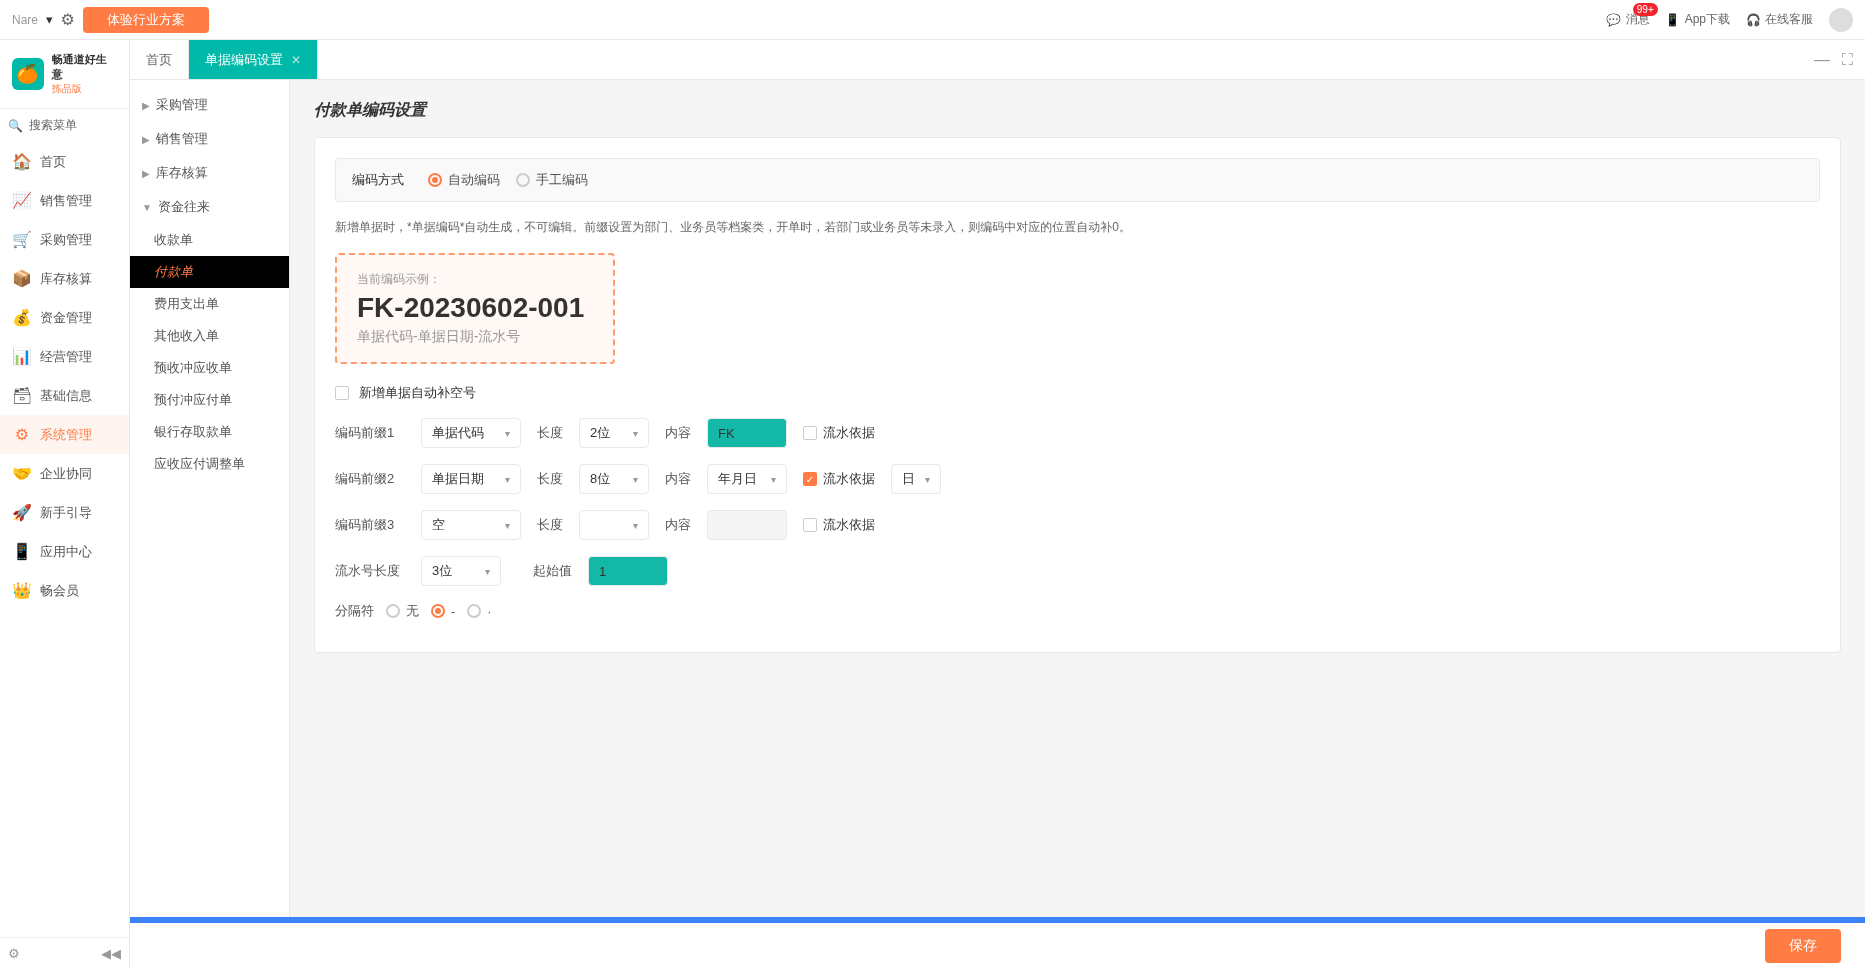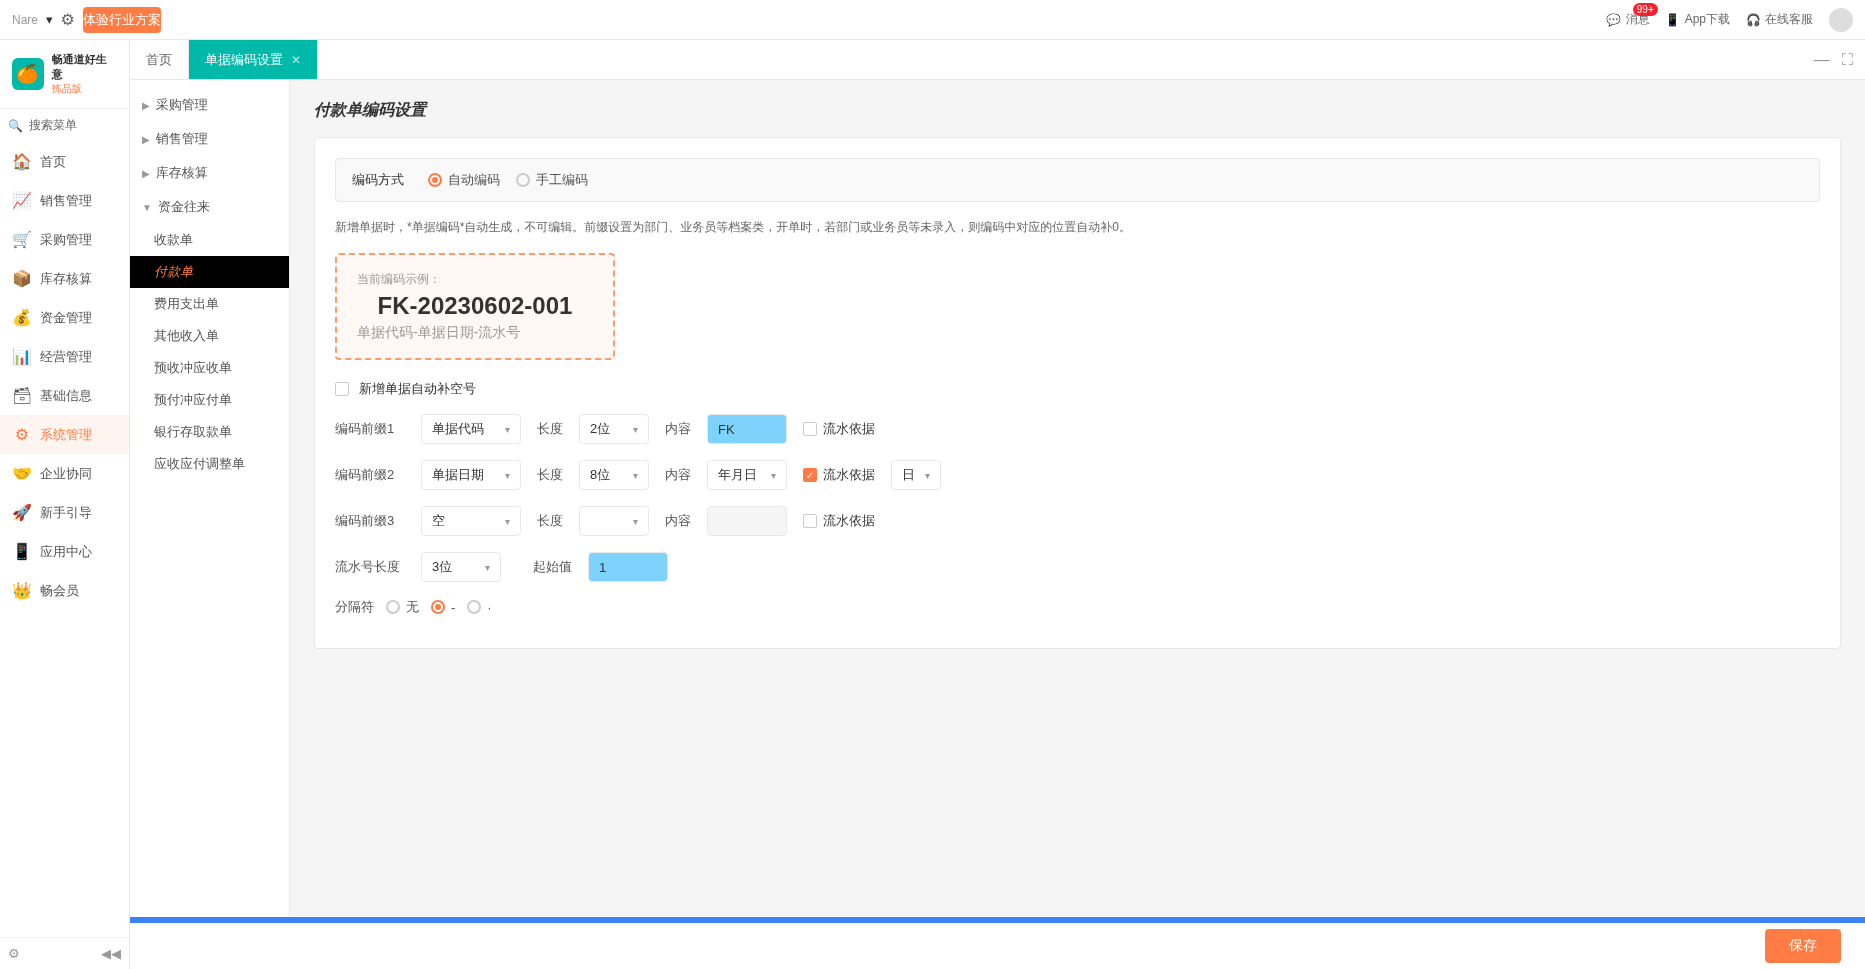--- a/index.html
+++ b/index.html
@@ -21,21 +21,21 @@
     .top-bar-left { display: flex; align-items: center; gap: 8px; }
     .top-bar-right { display: flex; align-items: center; gap: 16px; font-size: 12px; color: #666; }
     .top-bar-company { color: #999; font-size: 12px; }
     .top-bar-dropdown { display: flex; align-items: center; gap: 4px; cursor: pointer; }
     .top-bar-settings { cursor: pointer; color: #666; font-size: 16px; }
     .try-btn {
       background: #ff7d45;
       color: #fff;
       border: none;
       border-radius: 4px;
-      padding: 4px 0;
+      padding: 4px 24px;
       font-size: 13px;
       cursor: pointer;
       white-space: nowrap;
     }
     .msg-badge { position: relative; display: flex; align-items: center; gap: 4px; cursor: pointer; }
     .badge-num {
       background: #f5222d;
       color: #fff;
       font-size: 10px;
       border-radius: 8px;
@@ -189,39 +189,39 @@
     
     .code-preview {
       border: 2px dashed #ff9a6c;
       background: #fff8f5;
       border-radius: 4px;
       padding: 16px 20px;
       margin-bottom: 20px;
       display: inline-block;
       min-width: 280px;
     }
-    .code-example { font-size: 24px; font-weight: 600; color: #333; margin-bottom: 4px; text-align: center; }
+    .code-example { font-size: 28px; font-weight: 600; color: #333; margin-bottom: 4px; }
     .code-desc { font-size: 14px; color: #999; }
 
     
     .checkbox-row { display: flex; align-items: center; gap: 10px; margin-bottom: 16px; }
 
     
     .form-row { display: flex; align-items: center; gap: 16px; margin-bottom: 16px; }
     .form-label { font-size: 13px; color: #555; white-space: nowrap; width: 70px; }
     .form-select {
       border: 1px solid #e8e8e8; border-radius: 4px; padding: 5px 10px;
       font-size: 13px; color: #333; background: #fff; cursor: pointer;
       display: flex; align-items: center; gap: 4px; min-width: 90px;
       height: 30px; justify-content: space-between;
     }
     .form-select-sm { min-width: 70px; }
     .form-input {
       border: 1px solid #e8e8e8; border-radius: 4px; padding: 5px 10px;
-      font-size: 13px; color: #333; background: #7dd3fc; height: 30px;
+      font-size: 13px; color: #333; background: #14b8a6; height: 30px;
       min-width: 80px;
     }
     .form-input:disabled { background: #f5f5f5; color: #aaa; }
     .content-label { font-size: 13px; color: #555; white-space: nowrap; }
 
     
     .separator-row { display: flex; align-items: center; gap: 12px; margin-bottom: 12px; }
     .separator-label { font-size: 13px; color: #555; white-space: nowrap; }
 
     

